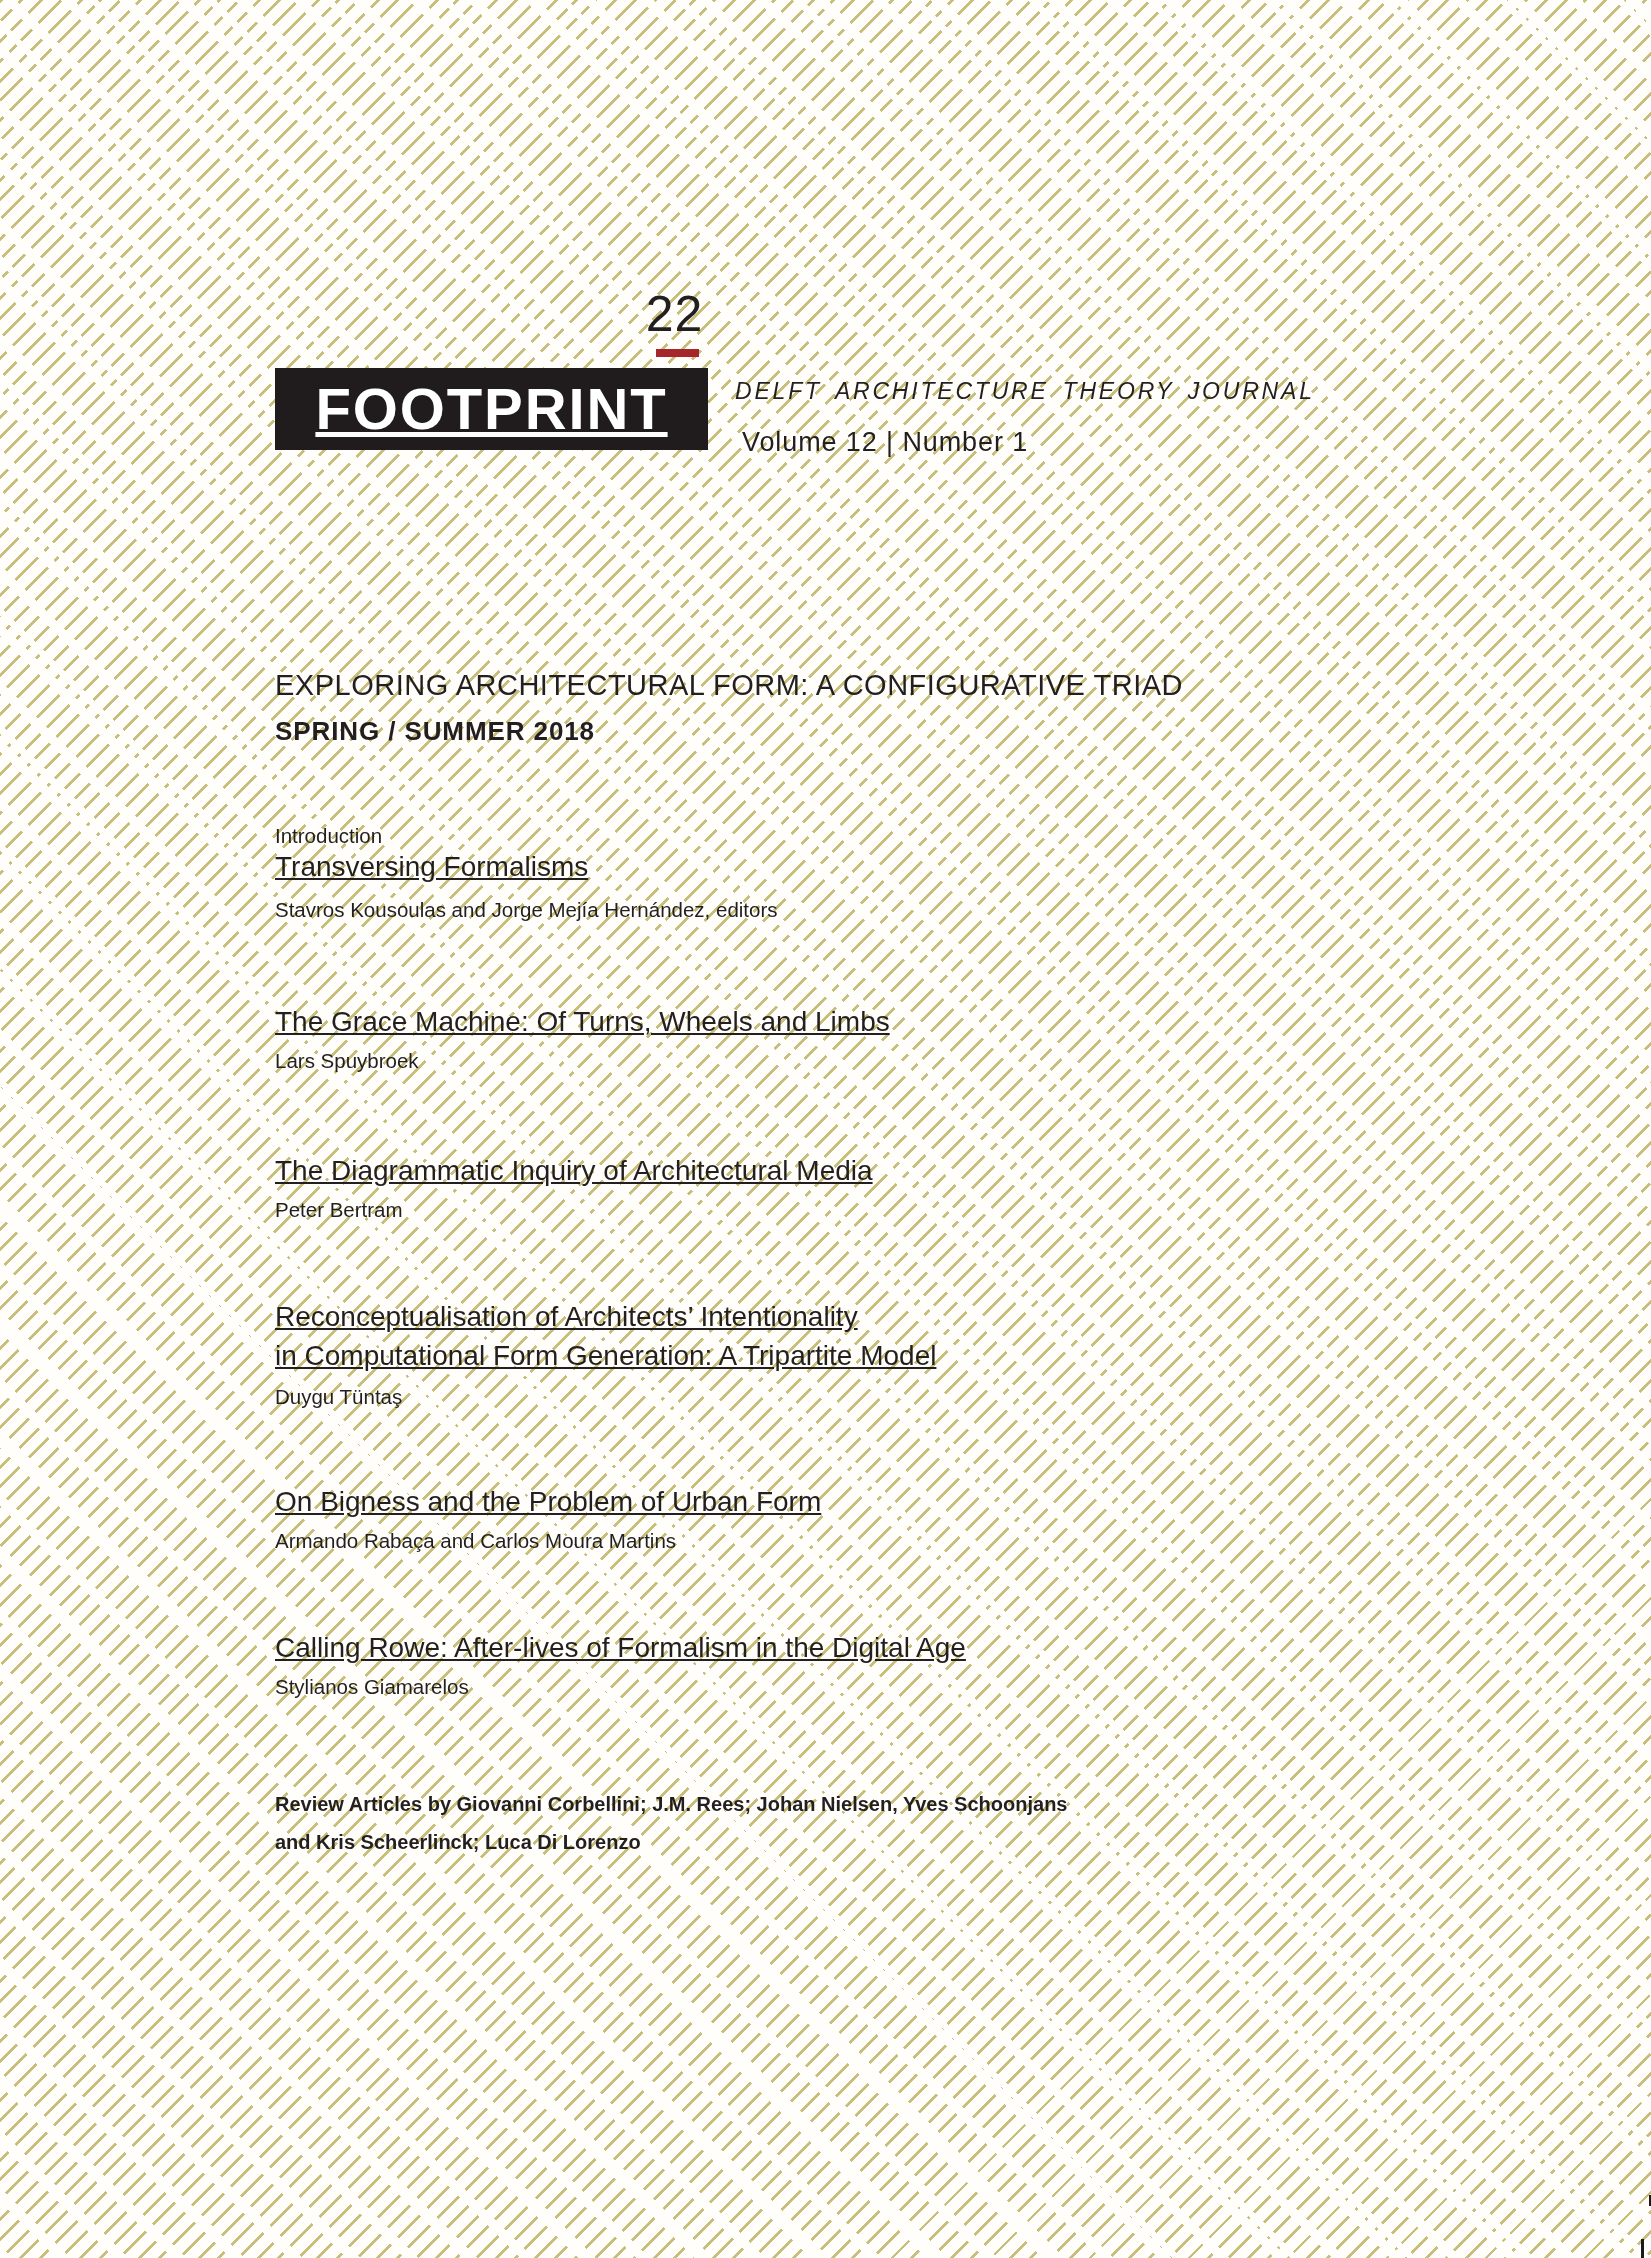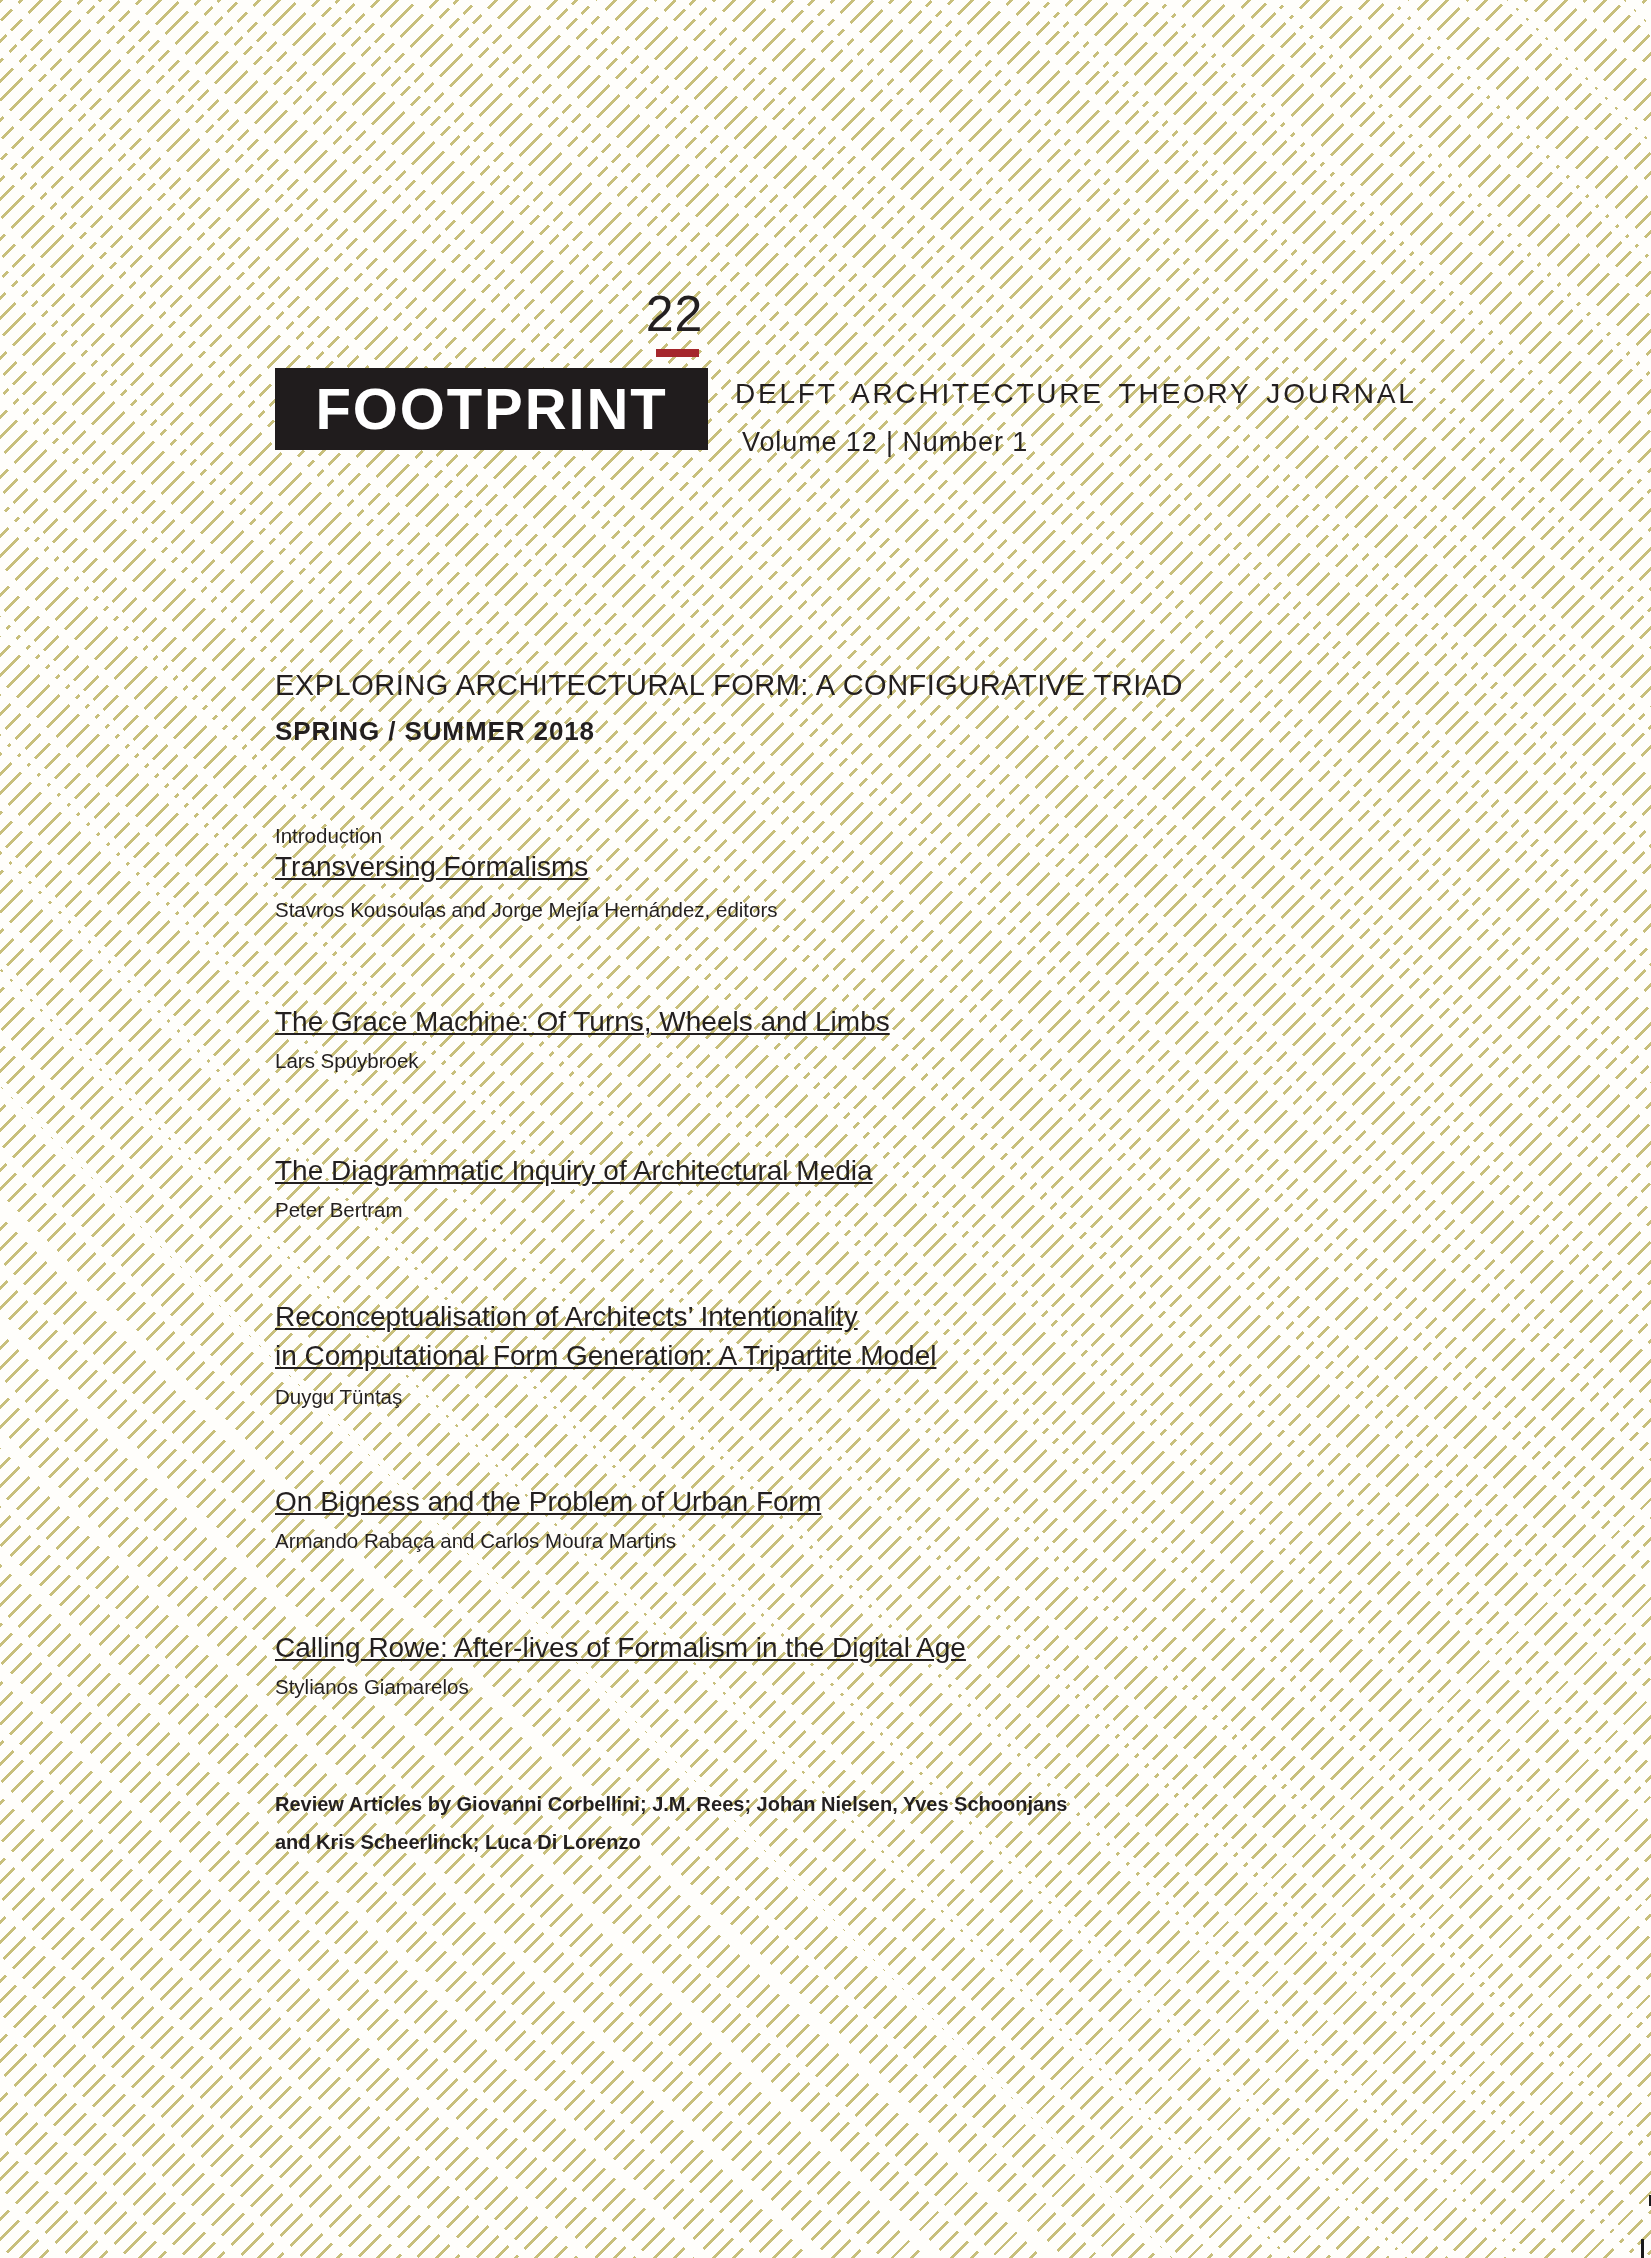--- a/index.html
+++ b/index.html
@@ -31,26 +31,26 @@
   .issue-rule {
     left: 656px; top: 349px; width: 43px; height: 7.5px;
   }
   .logo-box {
     left: 275px; top: 368px; width: 433px; height: 82px;
     background: #201c1d;
     display: flex; align-items: center; justify-content: center;
   }
   .logo-text {
     color: #ffffff; font-size: 58px; font-weight: 700;
-    letter-spacing: 1.9px; line-height: 1;
+    letter-spacing: 1.9px; line-height: 1; text-decoration: underline;
   }
   .journal-line1 {
     left: 735px; top: 378px;
-    font-size: 28px; font-weight: 400;
-    letter-spacing: 2.8px; word-spacing: 4.7px;
+    font-size: 23px; font-weight: 400;
+    letter-spacing: 2.8px; word-spacing: 4.7px; font-style: italic;
   }
   .journal-line2 {
     left: 742px; top: 427px;
     font-size: 27px; font-weight: 400;
     letter-spacing: 0.9px;
   }
 
   
   .issue-title {
     left: 275px; top: 669px;

